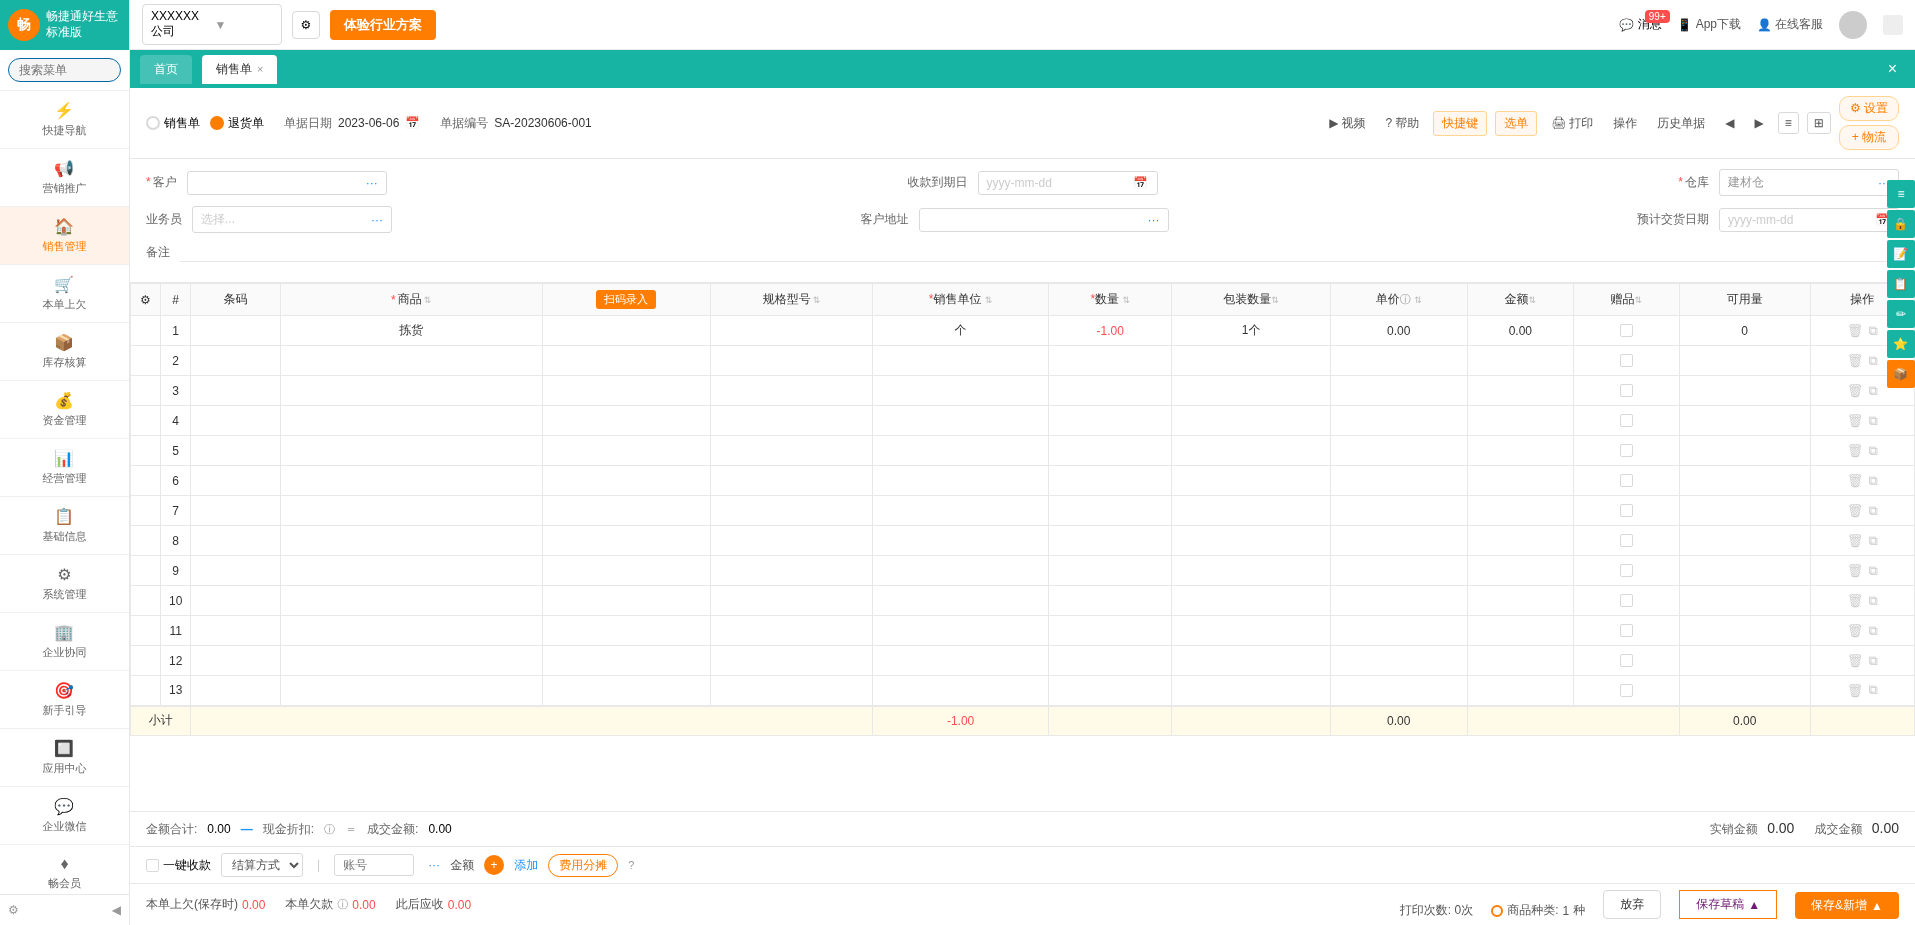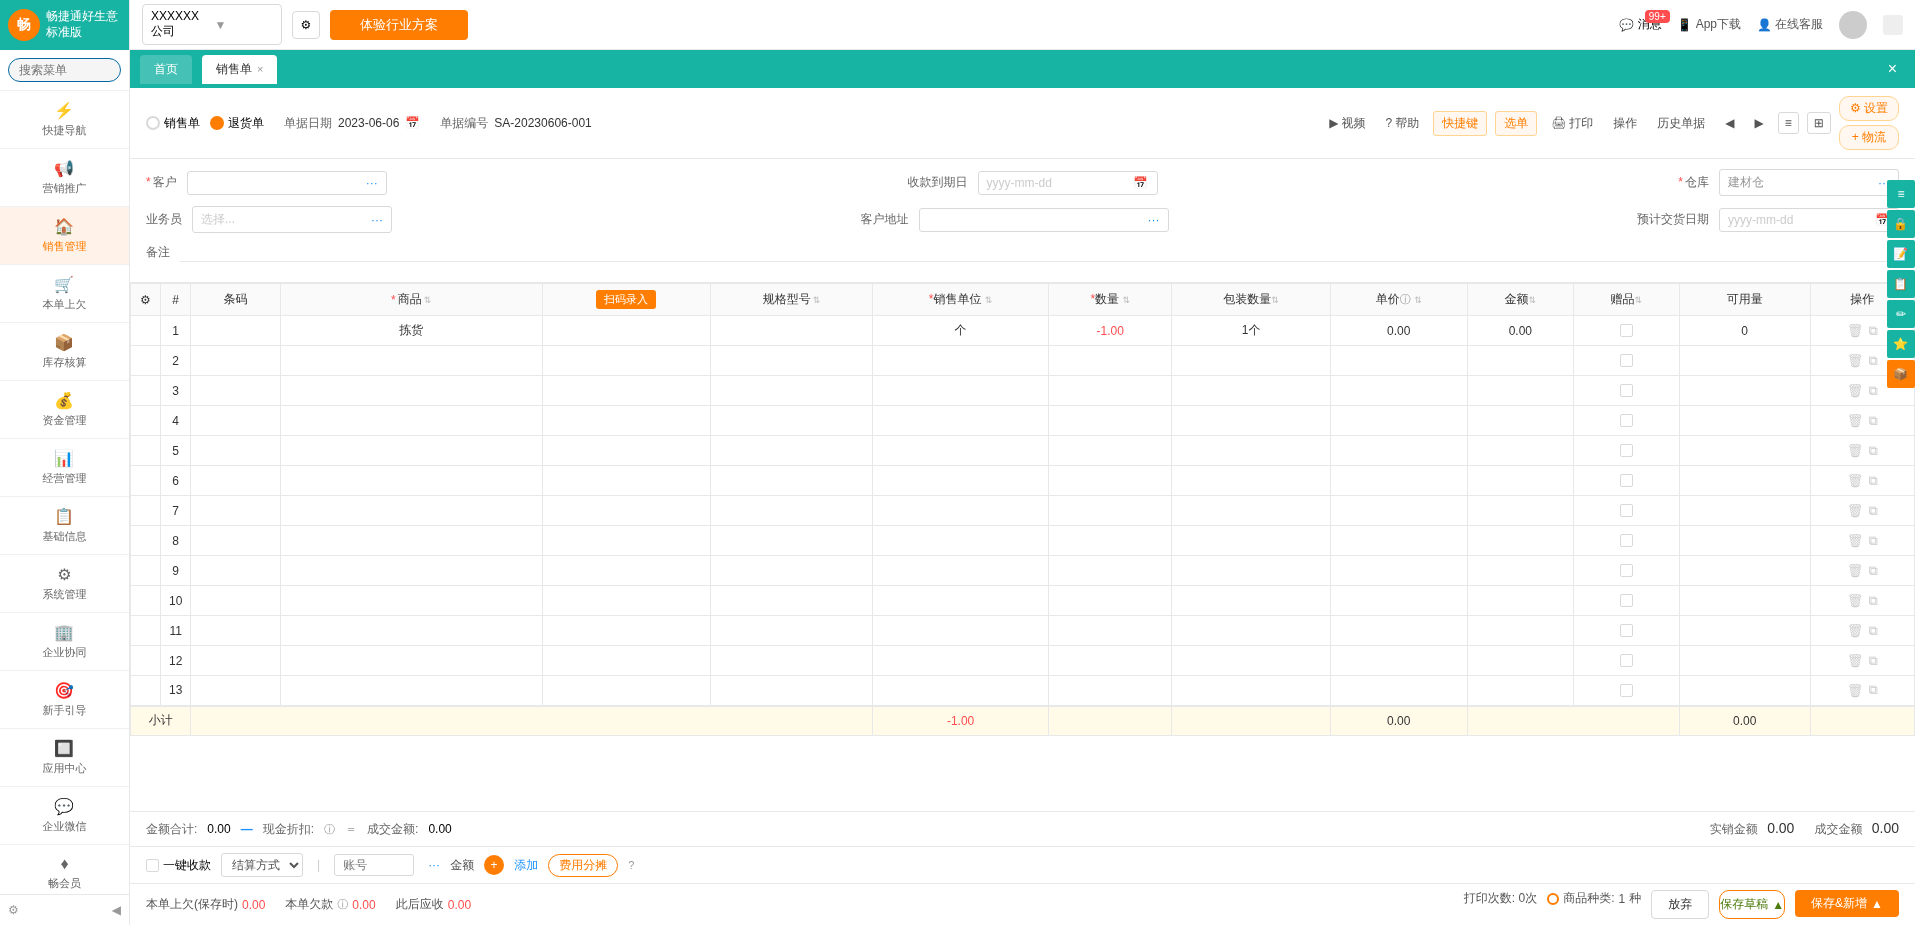--- a/index.html
+++ b/index.html
@@ -18,21 +18,21 @@
     .sidebar-bottom { padding: 8px; display: flex; justify-content: space-between; align-items: center; border-top: 1px solid #e8e8e8; }
 
     
     .main { flex: 1; display: flex; flex-direction: column; overflow: hidden; }
 
     
     .topbar { height: 50px; background: #fff; display: flex; align-items: center; padding: 0 12px; border-bottom: 1px solid #e8e8e8; gap: 10px; }
     .company-select { display: flex; align-items: center; gap: 5px; border: 1px solid #d9d9d9; border-radius: 4px; padding: 4px 8px; cursor: pointer; min-width: 140px; }
     .company-select span { flex: 1; }
     .gear-btn { width: 28px; height: 28px; border: 1px solid #d9d9d9; border-radius: 4px; display: flex; align-items: center; justify-content: center; cursor: pointer; }
-    .trial-btn { background: #ff7d00; color: #fff; border: none; border-radius: 4px; padding: 6px 30px; cursor: pointer; font-size: 13px; }
+    .trial-btn { background: #ff7d00; color: #fff; border: none; border-radius: 4px; padding: 6px 14px; cursor: pointer; font-size: 13px; font-weight: bold; }
     .topbar-right { margin-left: auto; display: flex; align-items: center; gap: 16px; }
     .topbar-msg { position: relative; cursor: pointer; display: flex; align-items: center; gap: 3px; }
     .badge { background: #ff4d4f; color: #fff; border-radius: 4px; font-size: 10px; padding: 1px 4px; position: absolute; top: -6px; right: -8px; }
     .topbar-link { cursor: pointer; color: #555; display: flex; align-items: center; gap: 3px; }
     .avatar { width: 28px; height: 28px; border-radius: 50%; background: #ccc; }
 
     
     .tabbar { height: 38px; background: #17b3a3; display: flex; align-items: center; padding: 0 10px; gap: 10px; }
     .tab { padding: 6px 14px; border-radius: 4px 4px 0 0; cursor: pointer; color: #fff; font-size: 13px; background: transparent; display: flex; align-items: center; gap: 5px; }
     .tab.active { background: #fff; color: #333; }
@@ -91,25 +91,25 @@
 
     
     .payment-row { background: #fff; padding: 6px 16px; border-top: 1px solid #e8e8e8; display: flex; align-items: center; gap: 10px; }
     .payment-row .cb-label { display: flex; align-items: center; gap: 4px; cursor: pointer; }
     .fee-btn { border: 1px solid #ff7d00; color: #ff7d00; background: #fff; border-radius: 12px; padding: 2px 10px; cursor: pointer; font-size: 12px; }
 
     
     .status-bar { background: #fff; padding: 6px 16px; border-top: 1px solid #e8e8e8; display: flex; align-items: center; gap: 20px; }
     .status-item { display: flex; align-items: center; gap: 4px; color: #555; }
     .status-val { color: #ff4d4f; }
-    .status-right { margin-left: auto; display: flex; align-items: flex-start; gap: 10px; }
+    .status-right { margin-left: auto; display: flex; align-items: flex-end; gap: 18px; }
     .print-info { color: #555; }
     .goods-type { display: flex; align-items: center; gap: 4px; color: #555; cursor: pointer; }
     .discard-btn { border: 1px solid #d9d9d9; background: #fff; color: #333; border-radius: 4px; padding: 5px 16px; cursor: pointer; }
-    .save-draft-btn { border: 1px solid #ff7d00; background: #fff; color: #4d7c0f; border-radius: 10px; padding: 5px 0; cursor: pointer; display: flex; align-items: center; gap: 4px; }
+    .save-draft-btn { border: 1px solid #ff7d00; background: #fff; color: #701a75; border-radius: 0; padding: 5px 16px; cursor: pointer; display: flex; align-items: center; gap: 4px; }
     .save-new-btn { background: #ff7d00; color: #fff; border: none; border-radius: 4px; padding: 5px 16px; cursor: pointer; display: flex; align-items: center; gap: 4px; }
 
     
     .right-float { position: fixed; right: 0; top: 180px; display: flex; flex-direction: column; gap: 2px; z-index: 100; }
     .float-btn { width: 28px; height: 28px; background: #17b3a3; color: #fff; display: flex; align-items: center; justify-content: center; cursor: pointer; border-radius: 2px; font-size: 12px; }
     .float-btn.orange { background: #ff7d00; }
 
     
     .search-row { padding: 8px; border-bottom: 1px solid #f0f0f0; }
     .search-input { width: 100%; border: 1px solid #0369a1; border-radius: 12px; padding: 4px 10px; background: #f5f5f5; color: #c2410c; }

